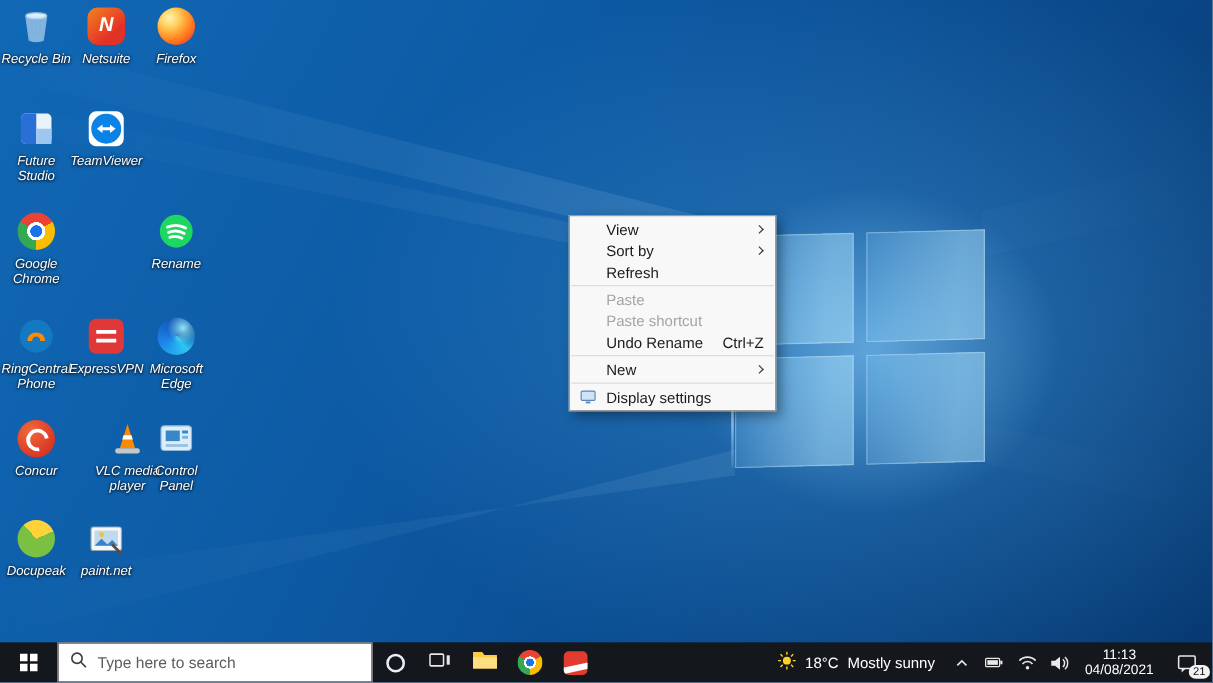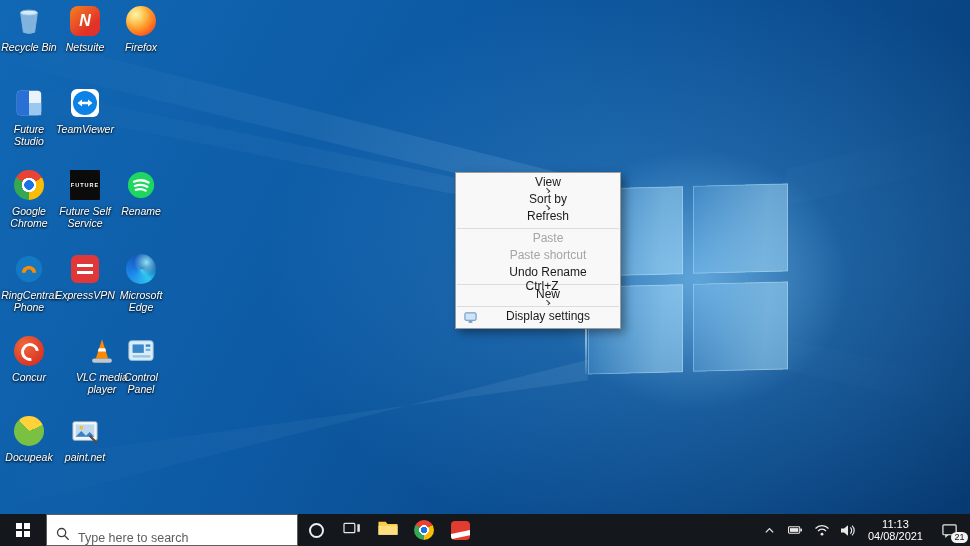--- a/index.html
+++ b/index.html
@@ -52,35 +52,35 @@
   .expressvpn-sq::after { content:""; position:absolute; left:6px; top:9px; width:16px; height:3px; background:#fff; box-shadow: 0 7px 0 0 #fff; }
   .concur-ball { width:30px; height:30px; border-radius:50%; background: radial-gradient(circle at 35% 30%, #f06a3a, #d93425 75%); position:relative; }
   .concur-ball::after { content:""; position:absolute; left:7px; top:7px; width:12px; height:12px; border-radius:50%;
     border:3.5px solid #fff; border-right-color: transparent; transform: rotate(35deg); }
   .docupeak-ball { width:30px; height:30px; border-radius:50%; background: conic-gradient(from 120deg, #7ac143 0 55%, #ffd23a 0 85%, #7ac143 0 100%); }
 
   
   .context-menu { position:absolute; left:455px; top:172px; width:166px; z-index:30;
     background:#f8f8f8; border:1px solid #9b9b9b; box-shadow: 4px 4px 9px rgba(0,0,0,.38);
     padding:2px 0; font-size:12px; color:#1b1b1b; }
-  .menu-item { position:relative; height:17px; display:flex; align-items:center; padding:0 9px 0 29px; cursor:default;flex-direction:column; }
+  .menu-item { position:relative; height:17px; display:flex; align-items:center; padding:0 9px 0 29px; cursor:default; }
   .mi-label { flex:1; white-space:nowrap; }
-  .mi-shortcut { margin-right:12px; }
+  .mi-shortcut { }
   .chev { width:5px; height:5px; border-top:1.4px solid #3c3c3c; border-right:1.4px solid #3c3c3c; transform: rotate(45deg); margin-right:1px; }
   .menu-item.disabled .mi-label { color:#a5a5a5; }
   .menu-sep { height:1px; background:#dcdcdc; margin:2px 1px; }
   .mi-icon { position:absolute; left:8px; top:2px; width:13px; height:13px; }
 
   
   .taskbar { position:absolute; left:0; right:0; bottom:0; height:32px; background:#14171c;
     display:flex; align-items:stretch; color:#fff; z-index:40; }
   .start-btn { width:46px; display:grid; place-items:center; cursor:pointer; }
   .win-glyph { display:grid; grid-template: repeat(2, 6.5px) / repeat(2, 6.5px); gap:1.5px; }
   .win-glyph span { background:#fff; }
-  .search-box { width:252px; background:#fff; border:1px solid #5e5e5e; display:flex; align-items:flex-end; gap:8px; padding:0 9px; }
+  .search-box { width:252px; background:#fff; border:1px solid #5e5e5e; display:flex; align-items:center; gap:8px; padding:0 9px; }
   .search-box input { border:none; outline:none; background:transparent; flex:1; font-size:12.5px; color:#444;
     font-family:"Liberation Sans","DejaVu Sans",sans-serif; }
   .search-box input::placeholder { color:#5d5d5d; opacity:1; }
   .tb-btn { width:36px; display:grid; place-items:center; cursor:pointer; }
   .cortana-ring { width:15px; height:15px; border-radius:50%; border:2px solid #e8f0f8; }
   .red-app { width:19px; height:19px; border-radius:4px; background:#e23b30; position:relative; overflow:hidden; }
   .red-app::after { content:""; position:absolute; left:-3px; top:11px; width:26px; height:5px; background:#fff; transform: rotate(-12deg); }
   .tray { margin-left:auto; display:flex; align-items:center; }
   .weather { display:flex; align-items:center; gap:7px; padding:0 9px; font-size:12px; white-space:nowrap; cursor:pointer; }
   .tray-ic { width:26px; height:32px; display:grid; place-items:center; cursor:pointer; }
@@ -158,28 +158,20 @@
       <div class="icon-label">TeamViewer</div>
     </div>
 
     <div class="icon-cell" style="left:1px;top:168px">
       <div class="glyph">
           <div class="ball chrome-ball"></div>
         </div>
       <div class="icon-label">Google Chrome</div>
     </div>
 
-    <div class="icon-cell" style="left:57px;top:168px">
-      <div class="glyph">
-        <div class="fss-sq">
-            <span>FUTURE</span>
-          </div>
-      </div>
-      <div class="icon-label">Future Self Service</div>
-    </div>
 
     <div class="icon-cell" style="left:113px;top:168px">
       <div class="glyph">
         <svg width="30" height="30" viewBox="0 0 32 32">
             <circle cx="16" cy="16" r="14" fill="#1ed760"></circle>
             <path d="M8.5 12.5 q8 -3.5 15.5 .8 M9.5 17 q7 -2.8 13.3 .9 M10.5 21.2 q5.5 -2 10.4 .8" stroke="#fff" stroke-width="2.4" fill="none" stroke-linecap="round"></path>
           </svg>
       </div>
       <div class="icon-label">Rename</div>
     </div>
@@ -344,20 +336,32 @@
 
     <div class="tb-btn">
       <div class="ball chrome-ball" style="width:20px;height:20px"></div>
     </div>
 
     <div class="tb-btn">
       <div class="red-app"></div>
     </div>
 
     <div class="tray">
+      <div class="weather">
+        <span>
+          <svg width="15" height="15" viewBox="0 0 16 16">
+              <circle cx="8" cy="8" r="3.4" fill="#ffd029"></circle>
+              <g stroke="#ffd029" stroke-width="1.2">
+                <path d="M8 0.5 V3 M8 13 V15.5 M0.5 8 H3 M13 8 H15.5 M2.6 2.6 L4.4 4.4 M11.6 11.6 L13.4 13.4 M13.4 2.6 L11.6 4.4 M4.4 11.6 L2.6 13.4"></path>
+              </g>
+            </svg>
+        </span>
+        <span>18°C</span>
+        <span>Mostly sunny</span>
+      </div>
 
       <div class="tray-ic">
         <svg width="11" height="11" viewBox="0 0 12 12">
             <path d="M2 8 l4 -4 4 4" stroke="#e8e8e8" stroke-width="1.4" fill="none"></path>
           </svg>
       </div>
 
       <div class="tray-ic">
         <svg width="17" height="14" viewBox="0 0 17 15">
             <rect x="1" y="4" width="12" height="7" rx="1" stroke="#e8e8e8" stroke-width="1.1" fill="none"></rect>

